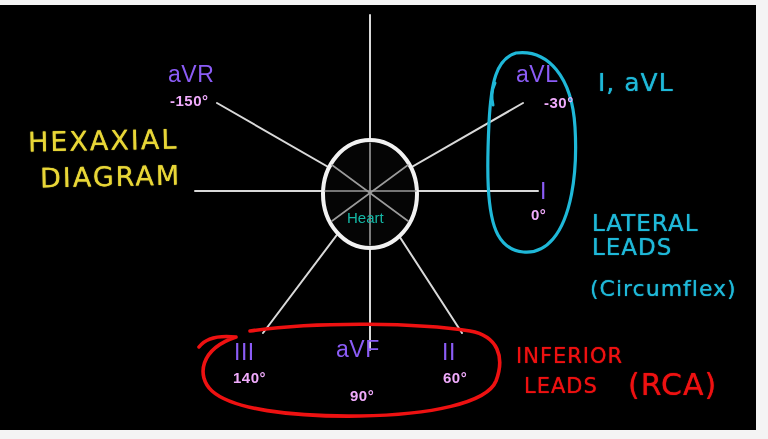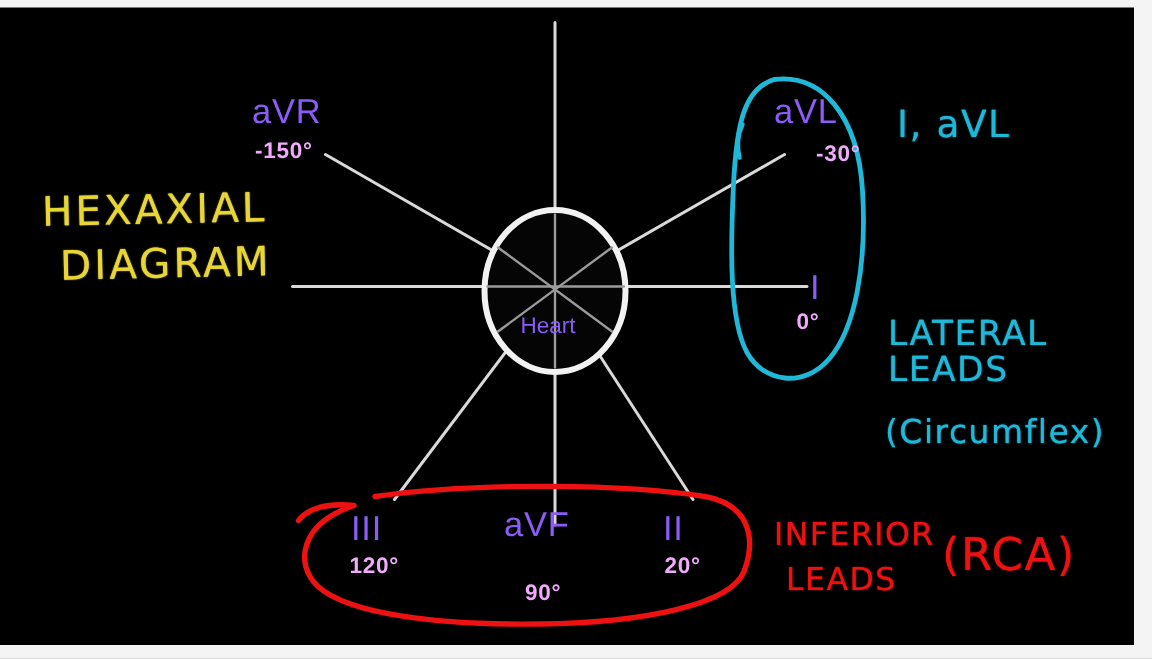--- a/index.html
+++ b/index.html
@@ -54,21 +54,21 @@
     font-size: 23px;
     font-weight: 400;
   }
   .lead-deg {
     font-size: 15px;
     font-weight: 700;
     color: #f0abfc;
   }
   .heart-lbl {
     font-size: 15px;
-    color: #8b5cf6;
+    color: #14b8a6;
     letter-spacing: 0px;
   }
 
   
   .hand {
     position: absolute;
     font-family: "DejaVu Sans", sans-serif;
     font-weight: 400;
     white-space: pre;
     line-height: 1.06;
@@ -157,35 +157,35 @@
     <div class="lbl lead-name" style="left:168px; top:58px;">aVR</div>
     <div class="lbl lead-deg" style="left:170px; top:88px;">-150°</div>
 
     <div class="lbl lead-name" style="left:480px; top:58px;margin-left:36px;">aVL</div>
     <div class="lbl lead-deg" style="left:516px; top:90px;margin-left:28px;">-30°</div>
 
     <div class="lbl lead-name" style="left:540px; top:175px;">I</div>
     <div class="lbl lead-deg" style="left:531px; top:202px;">0°</div>
 
     <div class="lbl lead-name" style="left:442px; top:336px;">II</div>
-    <div class="lbl lead-deg" style="left:443px; top:365px;">20°</div>
+    <div class="lbl lead-deg" style="left:443px; top:365px;">60°</div>
 
     <div class="lbl lead-name" style="left:336px; top:333px;">aVF</div>
     <div class="lbl lead-deg" style="left:350px; top:383px;">90°</div>
 
     <div class="lbl lead-name" style="left:234px; top:336px;">III</div>
-    <div class="lbl lead-deg" style="left:233px; top:365px;">120°</div>
+    <div class="lbl lead-deg" style="left:233px; top:365px;">140°</div>
 
     <div class="lbl heart-lbl" style="left:347px; top:205px;">Heart</div>
 
     <div class="hand hand-cyan" style="left:598px; top:65px;">I, aVL</div>
 
 
     <div class="hand hand-cyan" style="left:592px; top:206px; font-size:23px;">LATERAL</div>
     <div class="hand hand-cyan" style="left:592px; top:230px; font-size:23px;">LEADS</div>
     <div class="hand hand-red" style="left:516px; top:340px;">INFERIOR</div>
 
     <div class="hand hand-cyan" style="left:590px; top:272px; font-size:22px;">(Circumflex)</div>
     <div class="hand hand-red" style="left:524px; top:370px;">LEADS</div>
-    <div class="hand hand-red-big" style="left:628px; top:350px;">(RCA)</div>
+    <div class="hand hand-red-big" style="left:628px; top:364px;">(RCA)</div>
 
   </div>
 </div>
 
 </body></html>

